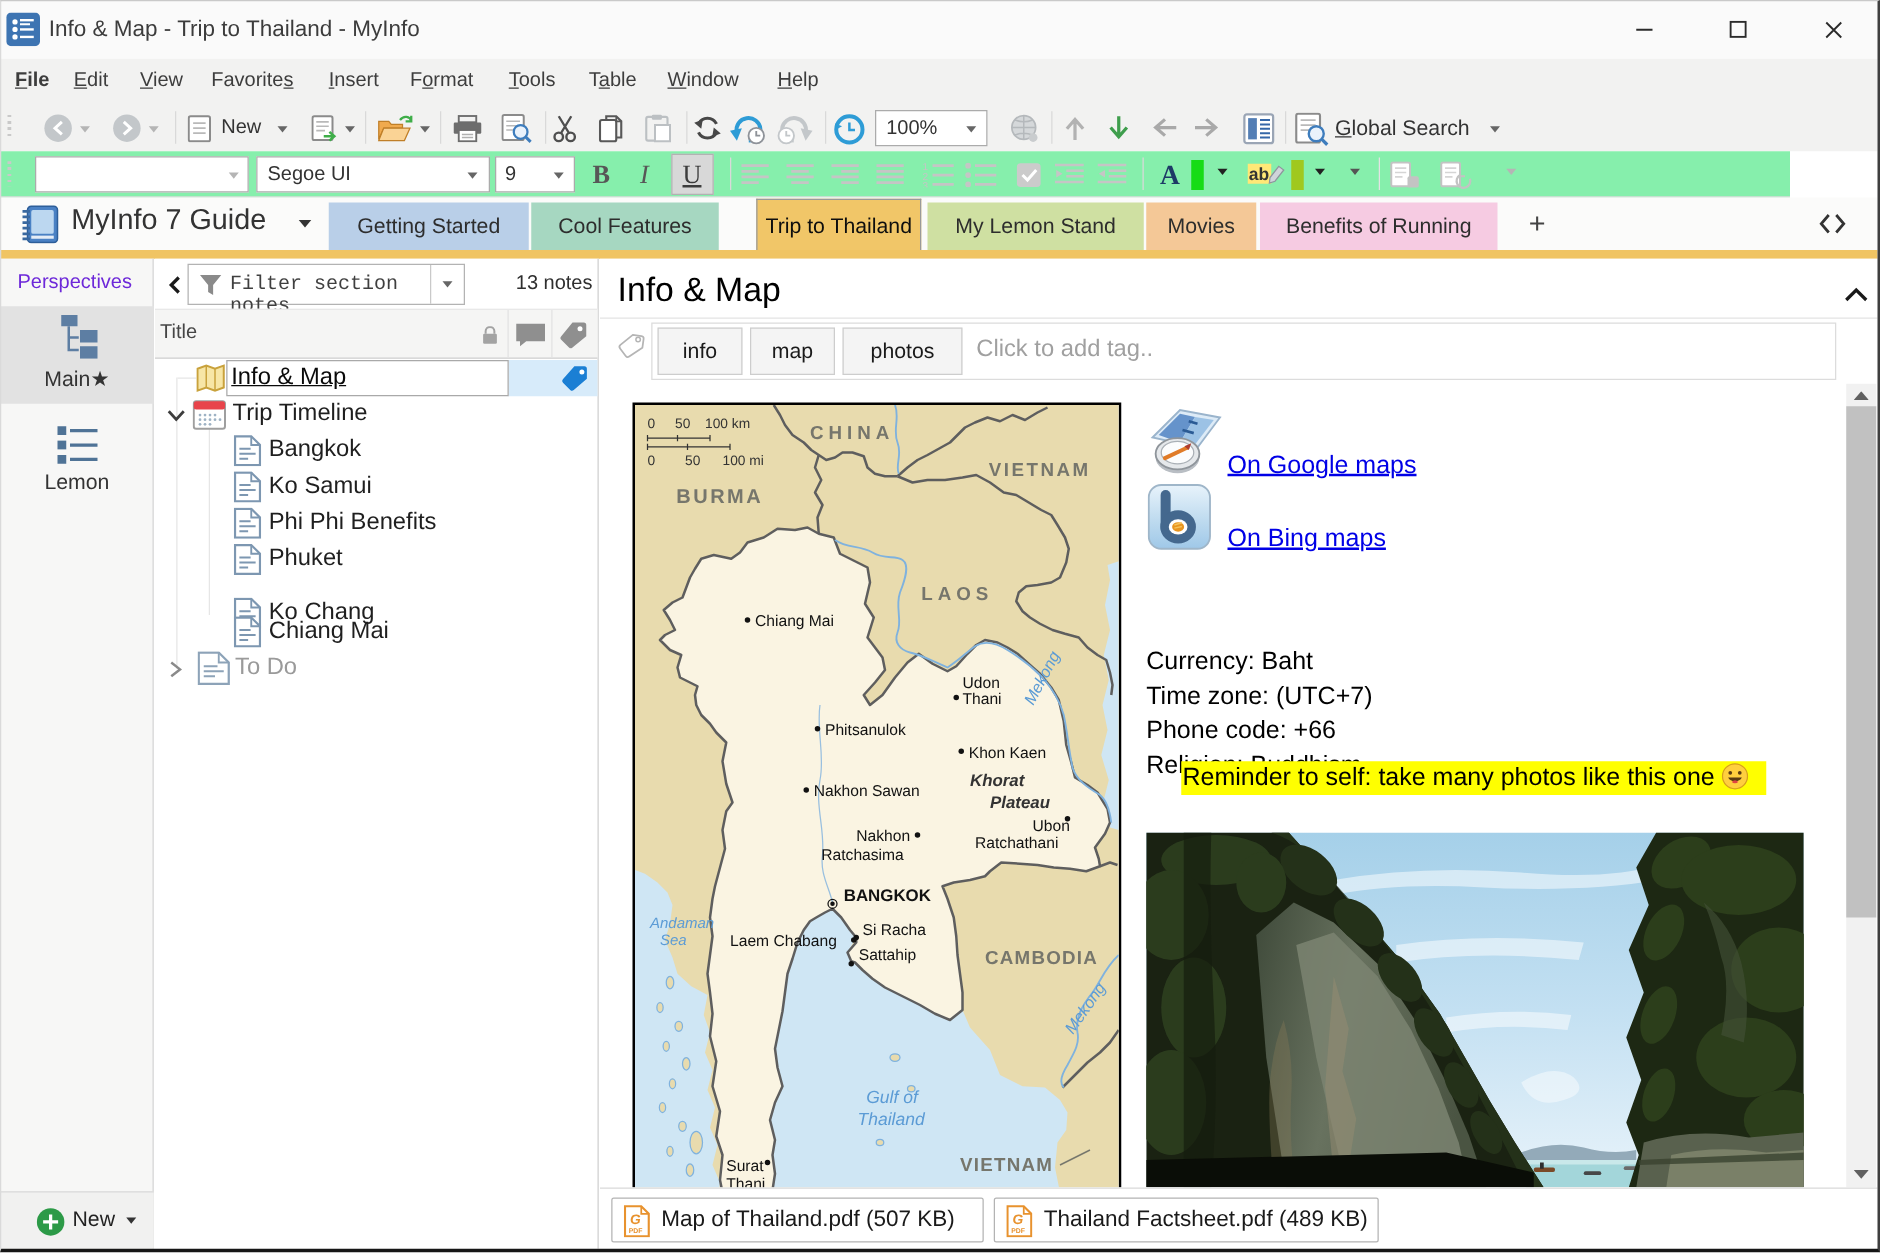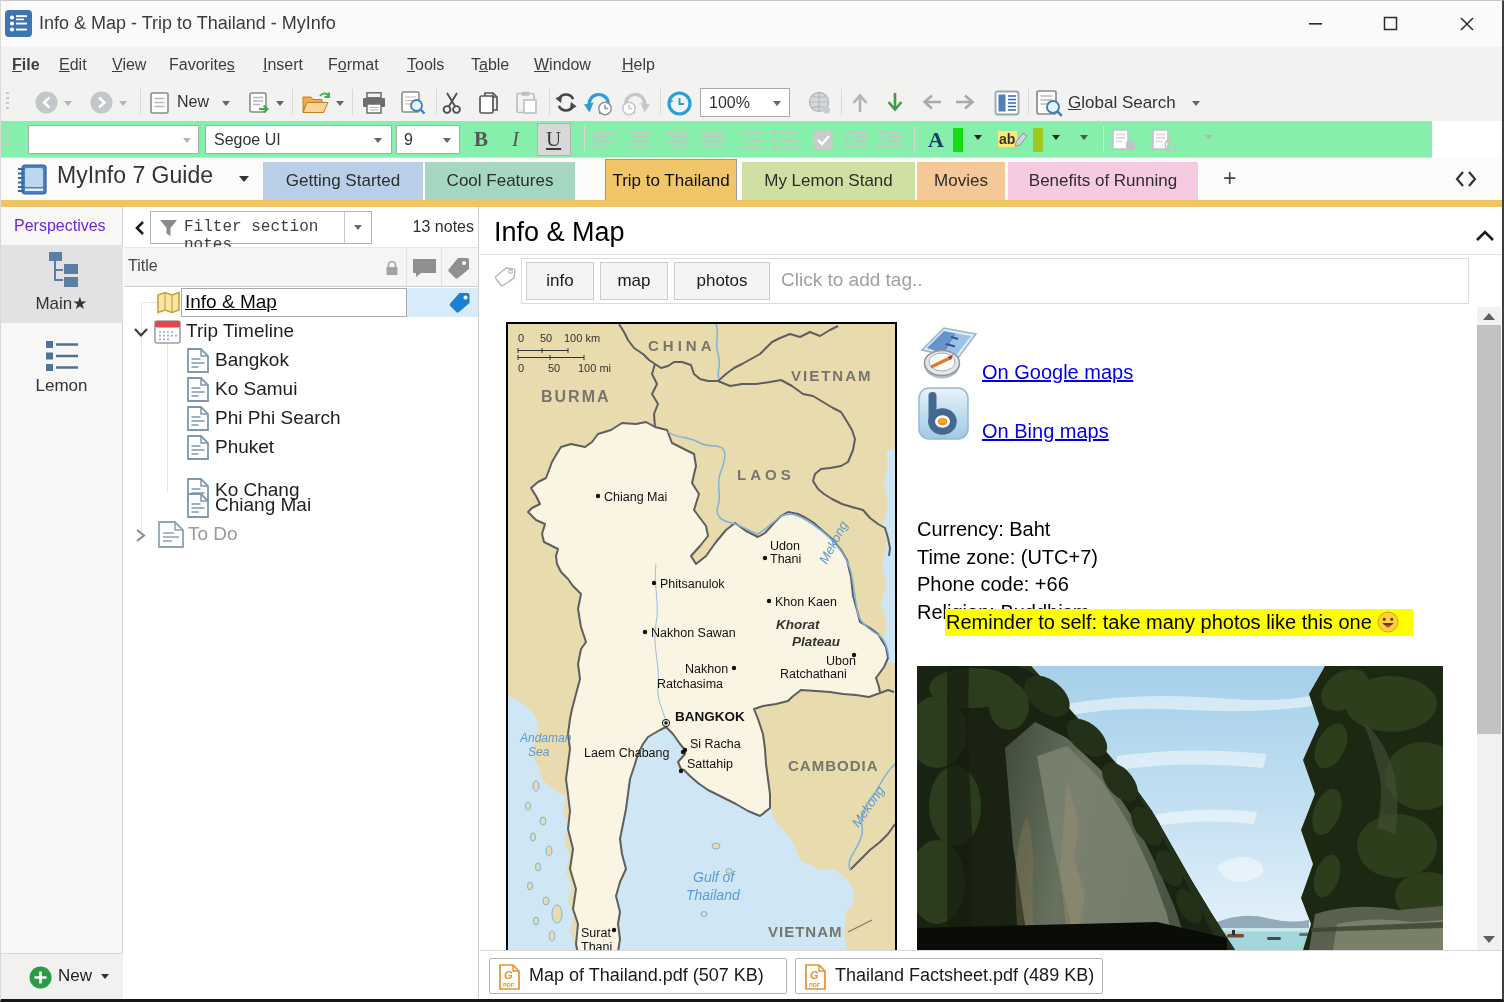--- a/index.html
+++ b/index.html
@@ -418,21 +418,21 @@
         <path d="M4.5,11 h9 M4.5,15 h13 M4.5,19 h7" stroke="#7d97b1" stroke-width="1.5"></path>
       </svg>
       <span class="abs" style="left:91px;top:3px;">Ko Samui</span>
     </div>
   <div class="trow" style="top:197px;">
       <svg class="abs" style="left:63px;top:2px;" width="22" height="25">
         <path d="M1,1 h13 l7,7 v16 h-20 z" fill="#fff" stroke="#7d97b1" stroke-width="1.8"></path>
         <path d="M14,1 v7 h7" fill="none" stroke="#7d97b1" stroke-width="1.5"></path>
         <path d="M4.5,11 h9 M4.5,15 h13 M4.5,19 h7" stroke="#7d97b1" stroke-width="1.5"></path>
       </svg>
-      <span class="abs" style="left:91px;top:3px;">Phi Phi Search</span>
+      <span class="abs" style="left:91px;top:3px;">Phi Phi Benefits</span>
     </div>
   <div class="trow" style="top:226px;">
       <svg class="abs" style="left:63px;top:2px;" width="22" height="25">
         <path d="M1,1 h13 l7,7 v16 h-20 z" fill="#fff" stroke="#7d97b1" stroke-width="1.8"></path>
         <path d="M14,1 v7 h7" fill="none" stroke="#7d97b1" stroke-width="1.5"></path>
         <path d="M4.5,11 h9 M4.5,15 h13 M4.5,19 h7" stroke="#7d97b1" stroke-width="1.5"></path>
       </svg>
       <span class="abs" style="left:91px;top:3px;">Phuket</span>
     </div>
   <div class="trow" style="top:269px;">

